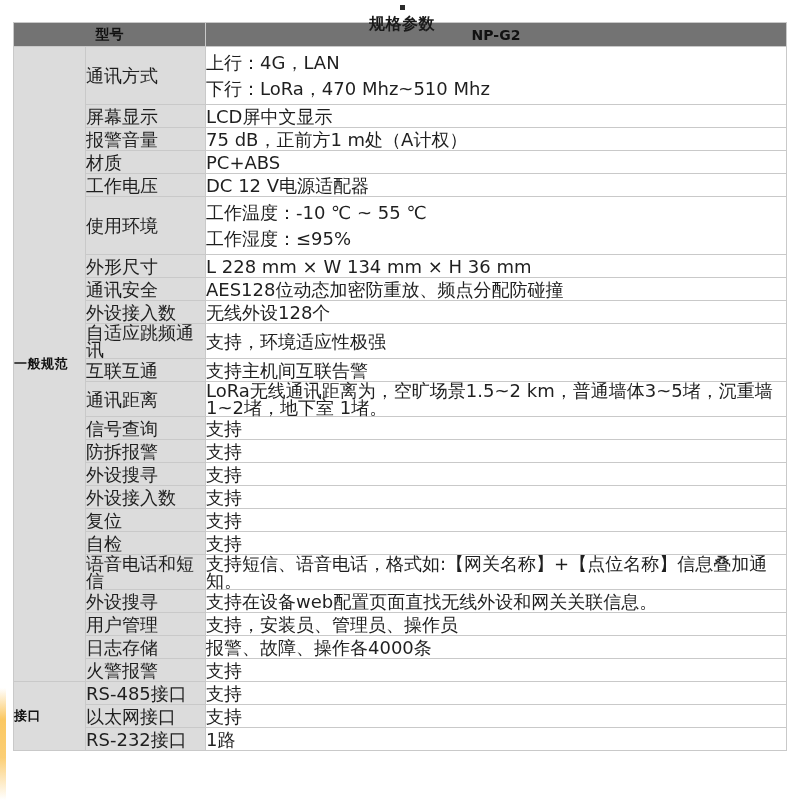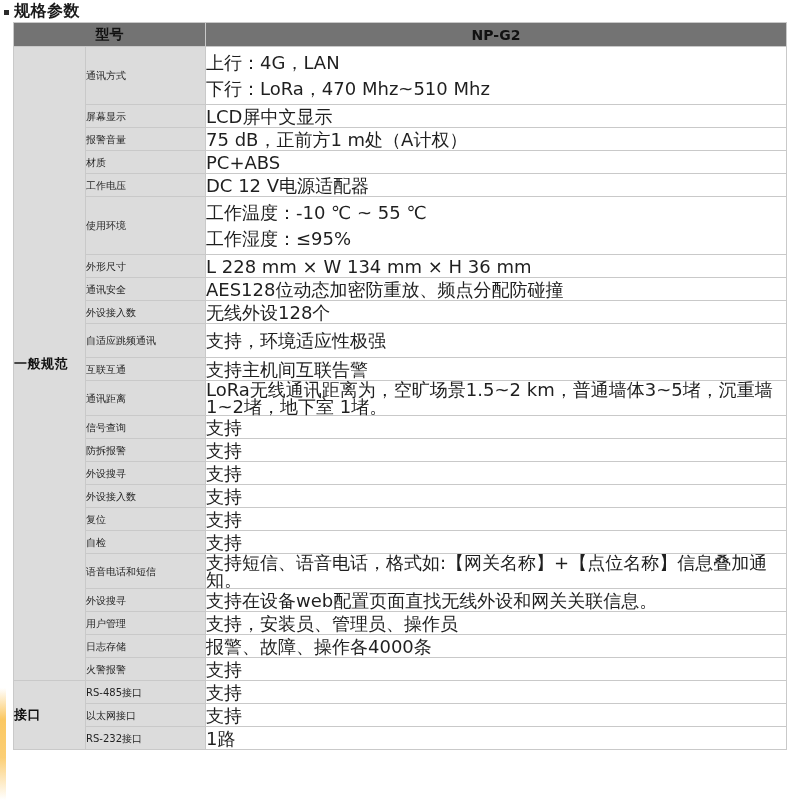--- a/index.html
+++ b/index.html
@@ -37,20 +37,21 @@
   }
 
   
   .section-title {
     display: flex;
     align-items: center;
     gap: 5px;
     padding: 2px 0 3px 4px;
     height: 22px;
     box-sizing: border-box;
+    flex-direction: column;
   }
   .bullet-square {
     width: 5px;
     height: 5px;
     background: #2b2b2b;
     display: inline-block;
     flex: 0 0 auto;
     margin-top: 3px;
   }
   .section-title-text {
@@ -99,21 +100,21 @@
     font-size: 13px;
     color: #111;
     letter-spacing: 0.5px;
   }
 
   
   .label-cell {
     background: #dcdcdc;
     padding: 4px 0 4px 9px;
     color: #1f1f1f;
-    font-size: 10px;
+    font-size: 18px;
     line-height: 17px;
   }
 
   
   .value-cell {
     background: #ffffff;
     padding: 4px 0 4px 9px;
     color: #1f1f1f;
     font-size: 18px;
     line-height: 17px;

